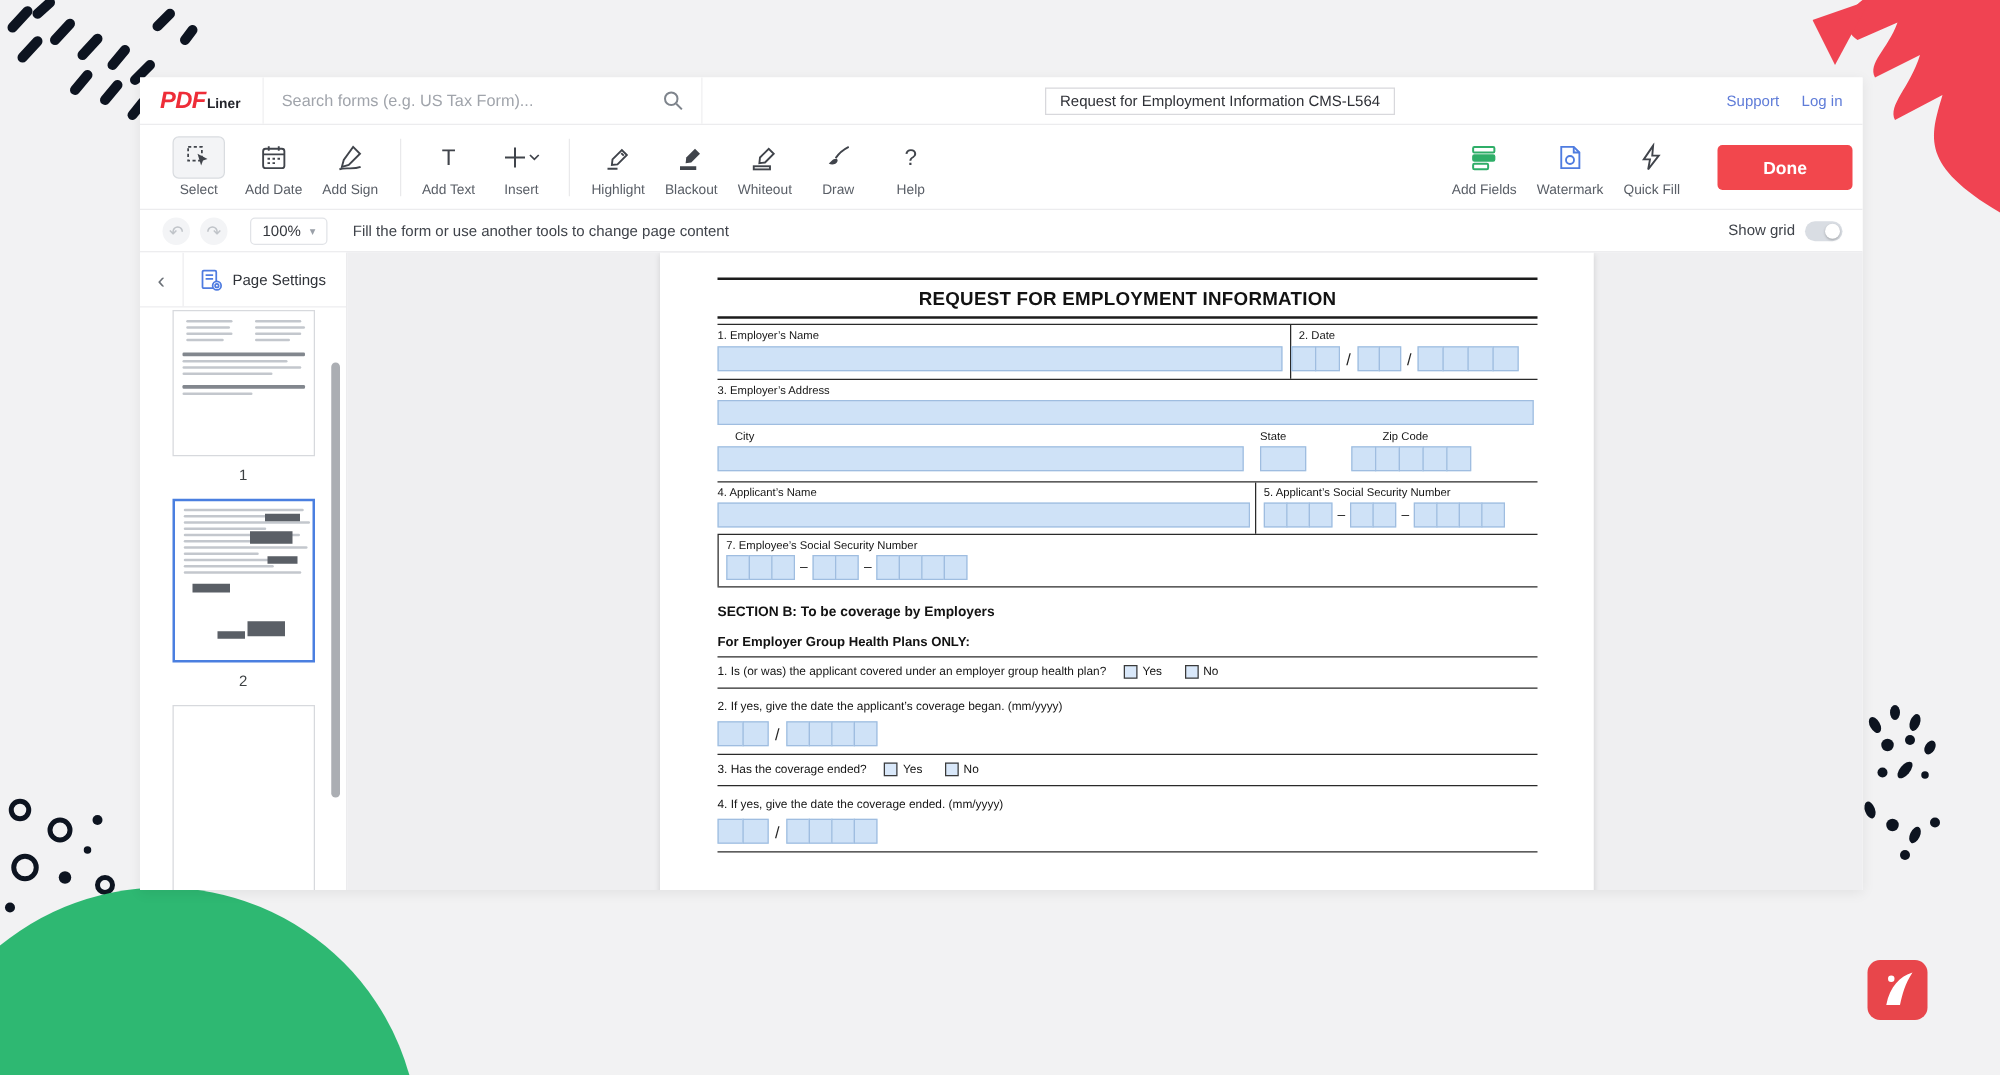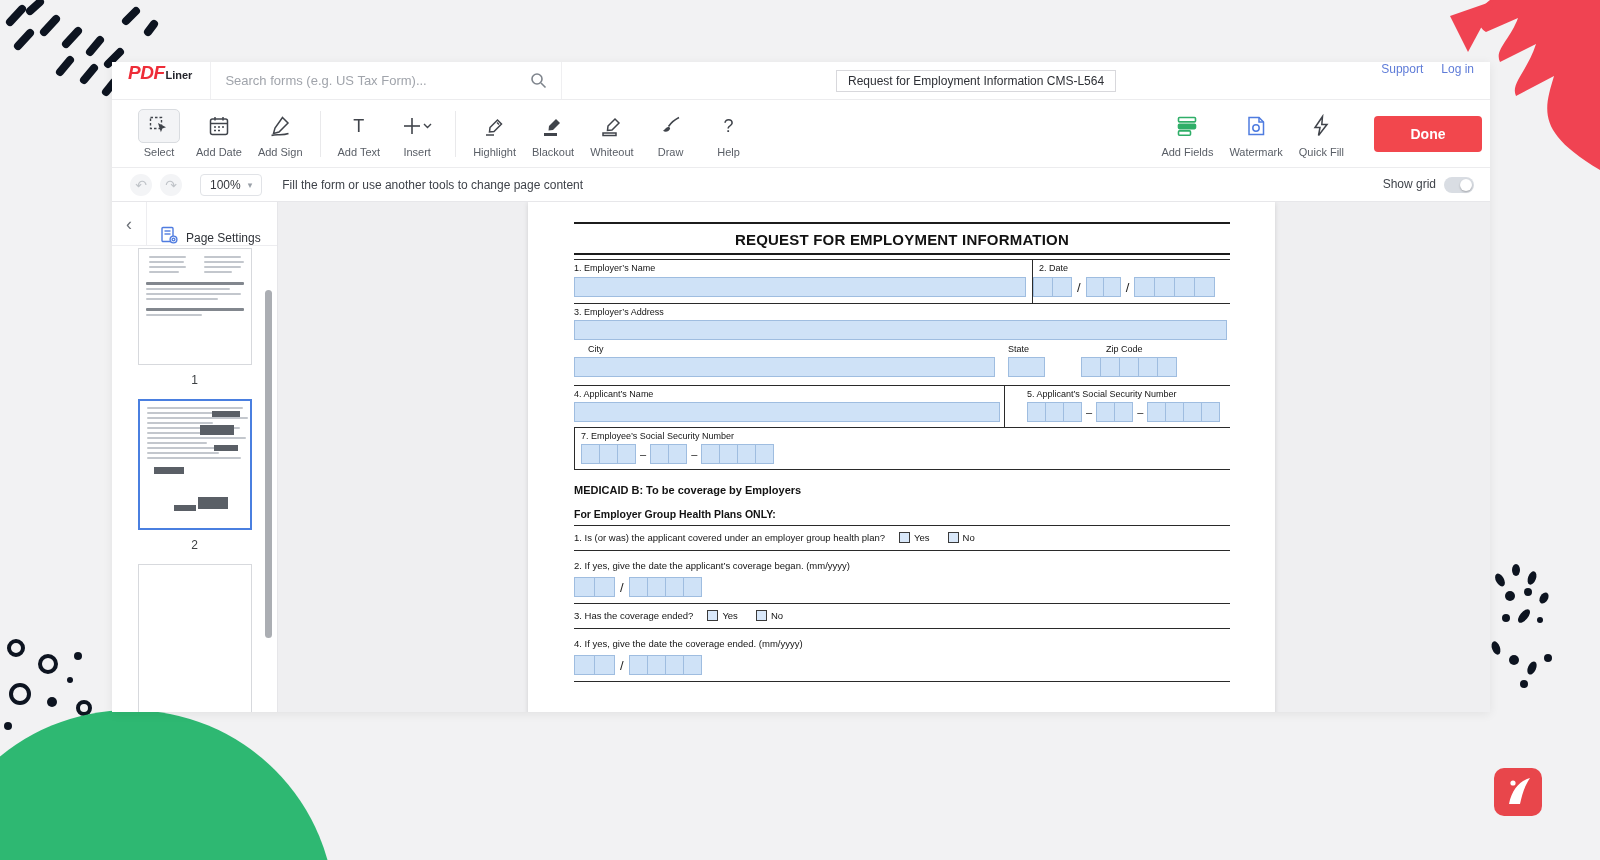--- a/index.html
+++ b/index.html
@@ -4,21 +4,21 @@
 <style>
   *{margin:0;padding:0;box-sizing:border-box}
   html,body{width:1600px;height:860px}
   body{background:#f2f2f3;font-family:"Liberation Sans",sans-serif;position:relative;overflow:hidden}
   .deco{position:absolute;pointer-events:none}
 
   
   .app{position:absolute;left:112px;top:62px;width:1378px;height:650px;background:#fff;box-shadow:0 2px 10px rgba(0,0,0,.07)}
 
   
-  .topbar{height:38px;display:flex;align-items:flex-start;border-bottom:1px solid #ececee;position:relative;background:#fff}
+  .topbar{height:38px;display:flex;align-items:center;border-bottom:1px solid #ececee;position:relative;background:#fff}
   .logo{margin-left:16px;display:flex;align-items:baseline;cursor:pointer}
   .logo-pdf{color:#ee2d38;font-size:19px;font-weight:800;font-style:italic;letter-spacing:-.5px}
   .logo-liner{color:#23242b;font-size:11px;font-weight:700;margin-left:1px}
   .search{margin-left:18px;width:352px;height:100%;border-left:1px solid #efeff1;border-right:1px solid #efeff1;display:flex;align-items:center;padding:0 14px}
   .search input{flex:1;border:0;outline:0;font-size:13px;color:#000000;background:transparent;font-family:"Liberation Sans",sans-serif}
   .search input::placeholder{color:#a0a4ab}
   .doc-title{position:absolute;left:724px;top:50%;transform:translateY(-50%);border:1px solid #d8d8dc;padding:3px 11px;font-size:12px;color:#2e3036;background:#fff;white-space:nowrap}
   .top-links{margin-left:auto;margin-right:16px;display:flex;gap:18px}
   .top-links span{font-size:12px;color:#5f7cd8;cursor:pointer}
 
@@ -43,21 +43,21 @@
   .grid-ctl{margin-left:auto;margin-right:16px;display:flex;align-items:flex-start;gap:8px}
   .grid-label{font-size:12px;color:#3f434a}
   .toggle{width:30px;height:16px;border-radius:8px;background:#d9dde3;position:relative;cursor:pointer}
   .toggle .knob{position:absolute;right:2px;top:2px;width:12px;height:12px;border-radius:50%;background:#fff;box-shadow:0 1px 2px rgba(0,0,0,.25)}
 
   
   .content{display:flex;height:510px}
   .sidebar{width:166px;background:#fff;border-right:1px solid #e6e6e9;position:relative;overflow:hidden}
   .sb-header{height:44px;display:flex;align-items:center;border-bottom:1px solid #ededf0}
   .collapse{width:34px;text-align:center;font-size:18px;color:#6b7077;cursor:pointer;line-height:1}
-  .ps-btn{flex:1;height:100%;display:flex;align-items:flex-end;gap:7px;border-left:1px solid #ededf0;padding-left:12px;cursor:pointer}
+  .ps-btn{flex:1;height:100%;display:flex;align-items:center;gap:7px;border-left:1px solid #ededf0;padding-left:12px;cursor:pointer}
   .ps-label{font-size:12px;color:#2f3238}
   .thumbs{display:flex;flex-direction:column;align-items:center;padding-top:2px}
   .thumb{width:114px;background:#fff;border:1px solid #d7d9dd;position:relative;overflow:hidden;cursor:pointer}
   .thumb.active{border:2px solid #4a7fe0}
   .pagenum{font-size:12px;color:#3c4043;margin:8px 0 12px}
   .sb-scroll{position:absolute;right:5px;top:88px;width:7px;height:348px;background:#abaeb3;border-radius:4px;cursor:pointer}
   .tl{height:2px;background:#c3c7cd;margin:3px 7px;border-radius:1px}
   .tl.s{background:#82878e}
   .canvas{flex:1;background:#efeff1;position:relative;overflow:hidden}
 
@@ -446,21 +446,21 @@
                 <span></span>
               </div>
           </div>
         </div>
 
         <div class="rowflex">
           <div style="width:430px;padding:3px 0 5px">
             <span class="flabel">4. Applicant’s Name</span>
             <div class="field-blue" style="width:426px;margin-top:3px"></div>
           </div>
-          <div class="rcell" style="flex:1;padding:3px 0 5px 22px">
+          <div class="rcell" style="flex:1;padding:3px 0 5px 6px">
             <span class="flabel">5. Applicant’s Social Security Number</span>
             <div style="display:flex;margin-top:3px">
               <div class="seg c19">
                   <span></span>
                   <span></span>
                   <span></span>
                 </div>
               <span class="dash">–</span>
               <div class="seg c19">
                   <span></span>
@@ -496,21 +496,21 @@
                   <span></span>
                   <span></span>
                   <span></span>
                   <span></span>
                 </div>
             </div>
           </div>
         </div>
 
         <div class="sec-h" style="font-size:11px;margin-top:14px">
-          <span>MEDICAID B:</span><span> To be coverage by Employers</span>
+          <span>SECTION B:</span><span> To be coverage by Employers</span>
         </div>
 
         <div class="sec-h" style="margin-top:12px">For Employer Group Health Plans ONLY:</div>
         <div class="hr1" style="margin-top:5px"></div>
 
         <div style="display:flex;align-items:center;padding:6px 0 7px;border-bottom:1px solid #2a2a2a">
           <span class="btext">1. Is (or was) the applicant covered under an employer group health plan?</span>
           <span class="checkbox" style="margin-left:14px"></span>
           <span class="cb-label">Yes</span>
           <span class="checkbox" style="margin-left:18px"></span>

